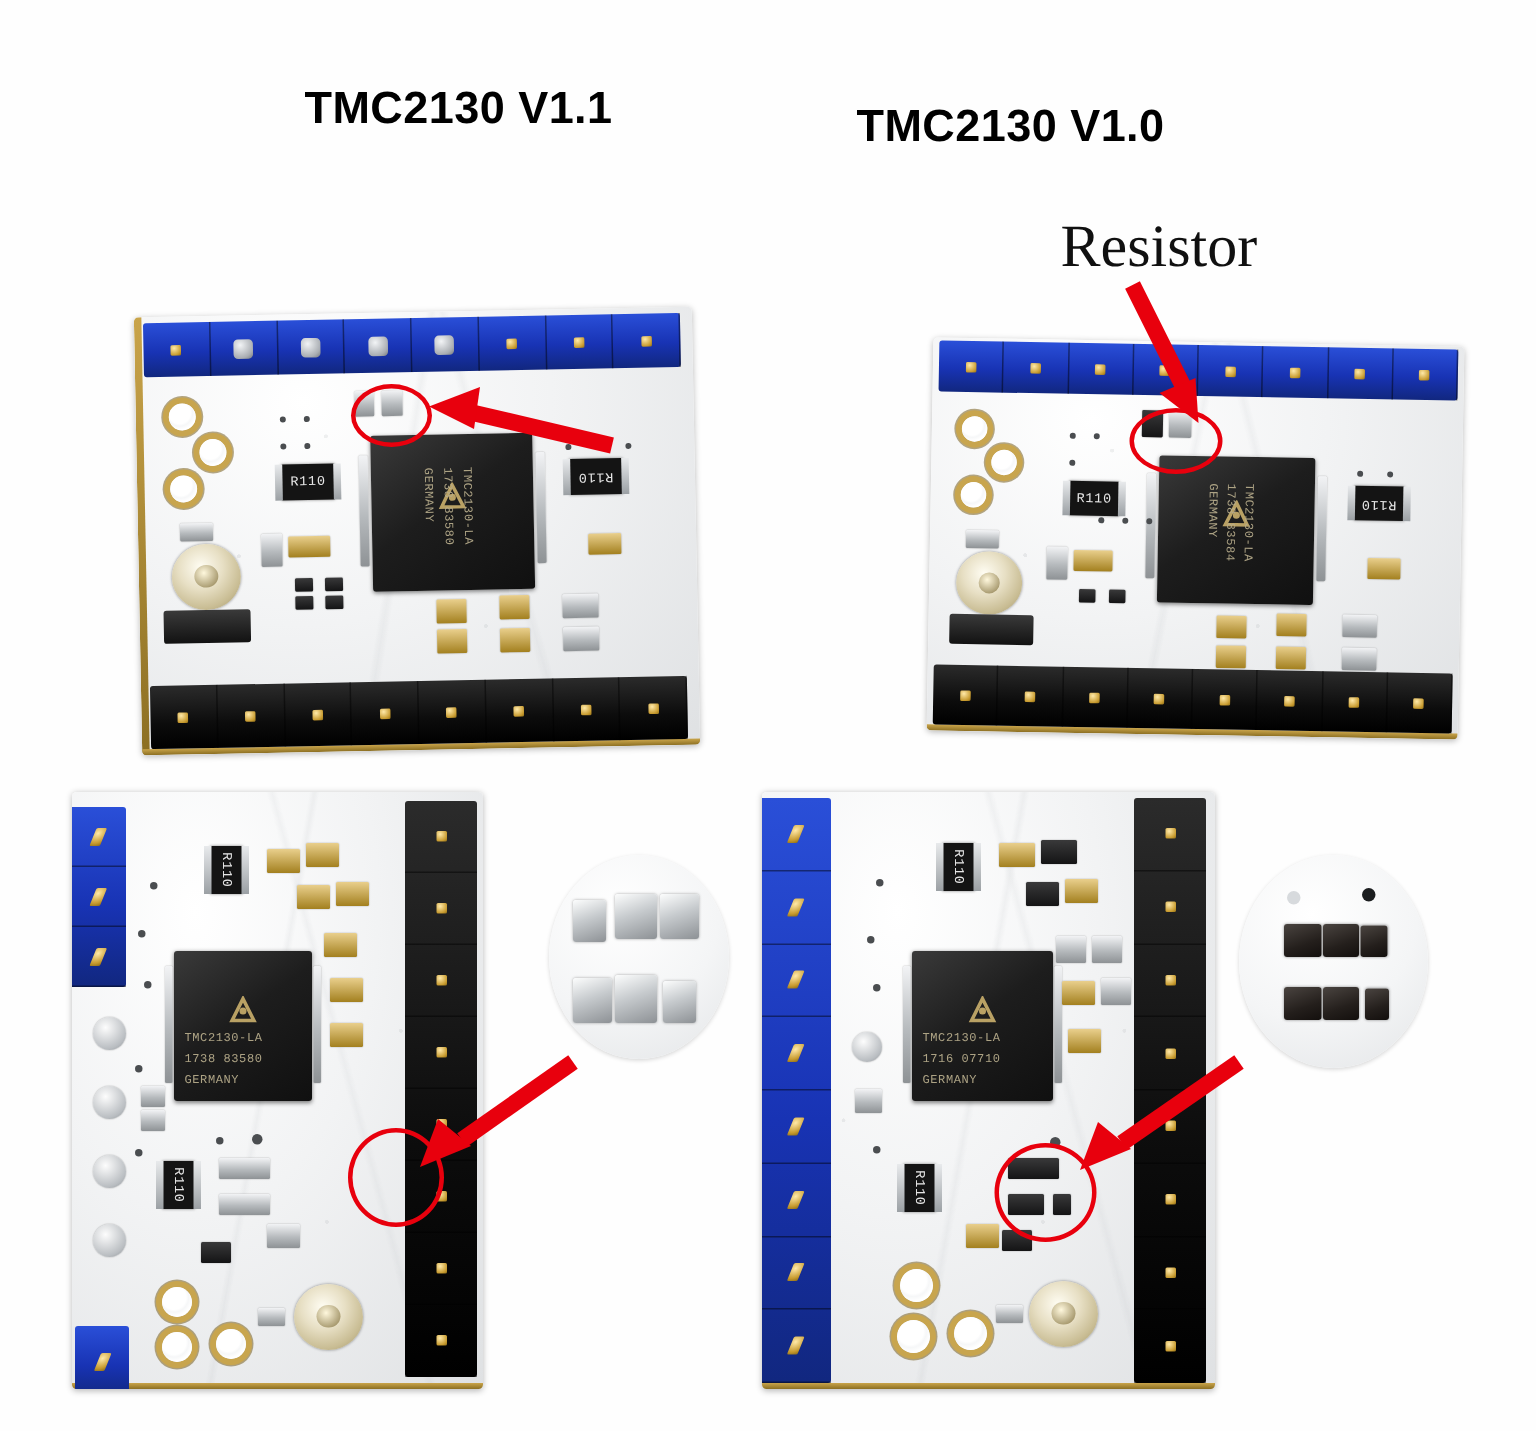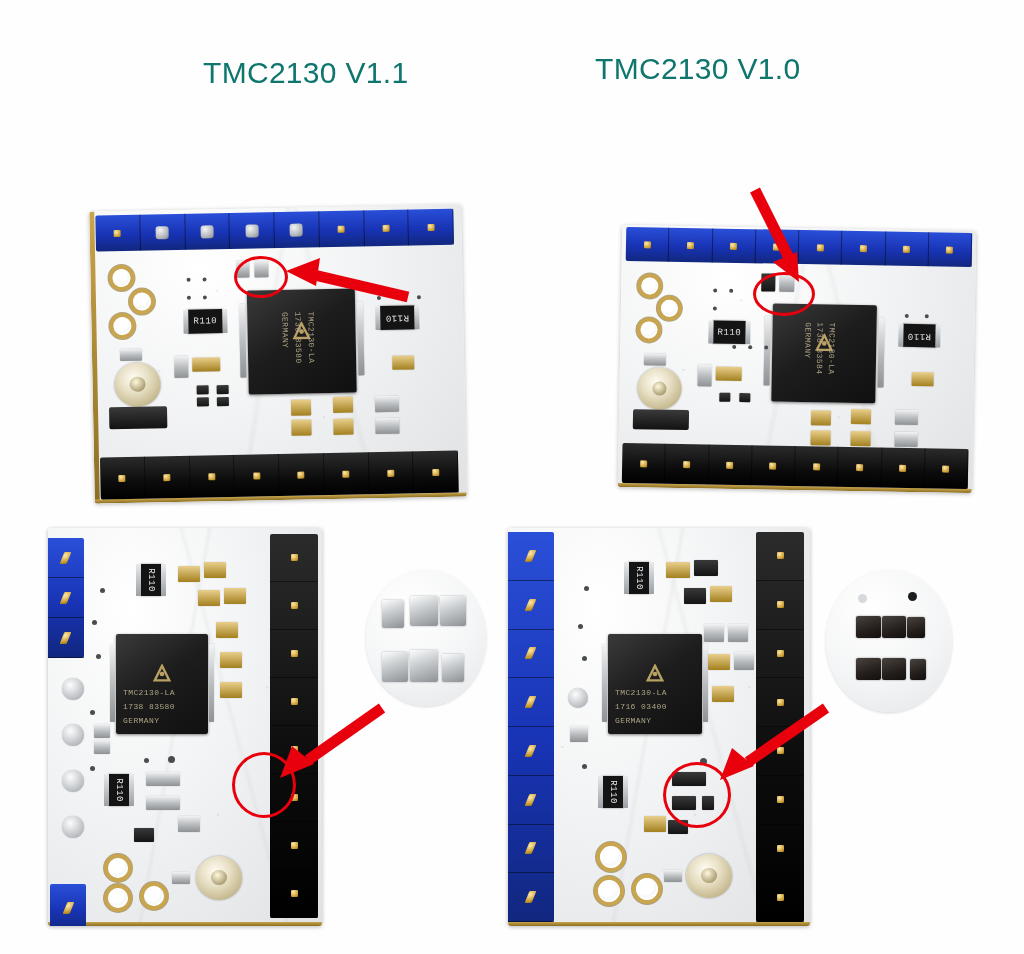--- a/index.html
+++ b/index.html
@@ -2,21 +2,21 @@
 <html><head>
 <meta charset="utf-8">
 <style>
   html,body{margin:0;padding:0;background:#ffffff;}
   body{width:1024px;height:954px;position:relative;overflow:hidden;
        font-family:"Liberation Sans",sans-serif;}
   .stage{position:absolute;inset:0;background:#fefefe;}
 
   
   .hdr{position:absolute;font-family:"Liberation Sans",sans-serif;
-       font-weight:400;font-size:30px;color:#0f766e;white-space:nowrap;letter-spacing:.3px;}
+       font-weight:700;font-size:30px;color:#000000;white-space:nowrap;letter-spacing:.3px;}
   .sublbl{position:absolute;font-family:"Liberation Serif",serif;
        font-weight:400;font-size:40px;color:#101010;white-space:nowrap;}
 
   
   .board{position:absolute;}
   .pcb{position:absolute;inset:0;border-radius:3px;overflow:hidden;
        background:
          radial-gradient(ellipse at 30% 20%, #ffffff 0%, #f2f3f4 45%, #dfe1e3 100%);
        box-shadow:0 1px 4px rgba(0,0,0,.28);}
   .pcb.tilt1{transform:rotate(-1.1deg);}
@@ -105,22 +105,23 @@
   .cpad.dark{background:linear-gradient(160deg,#4a4440 0%,#241f1c 60%,#130f0d 100%);
      box-shadow:0 0 2px rgba(0,0,0,.45);}
   .cdot{position:absolute;border-radius:50%;}
 </style>
 </head>
 <body>
 
 <div class="stage">
 
   <div class="hdr" style="left:203px;top:56px;">TMC2130 V1.1</div>
-  <div class="hdr" style="left:571px;top:52px;margin-left:24px;">TMC2130 V1.0</div>
-
+  <div class="hdr" style="left:571px;top:68px;">TMC2130 V1.0</div>
+
+  <div class="sublbl" style="left:707px;top:140px;">Resistor</div>
 
   <div class="board" style="left:92px;top:208px;width:372px;height:292px;">
     <div class="pcb tilt1">
       <div class="traces"></div>
       <div class="edge-gold" style="left:0;top:0;width:5px;height:100%;"></div>
       <div class="edge-gold" style="left:0;bottom:0;width:100%;height:4px;"></div>
 
       <div class="hdr-blue" style="left:6px;top:4px;width:358px;height:36px;">
         <div class="pinslot"></div>
         <div class="pinslot silver"></div>
@@ -403,21 +404,21 @@
         <div class="pinslot"></div>
         <div class="pinslot"></div>
       </div>
 
       <div class="chip" style="left:100px;top:106px;width:94px;height:100px;">
         <svg class="logo" viewBox="0 0 24 22">
           <path d="M12 2 L20 18 L4 18 Z" fill="none" stroke="#b9a164" stroke-width="2.6"></path>
           <circle cx="12" cy="11" r="2.6" fill="#b9a164"></circle>
         </svg>
         <div class="chiptxt" style="left:7px;top:54px;">TMC2130-LA</div>
-        <div class="chiptxt" style="left:7px;top:68px;">1716 03400</div>
+        <div class="chiptxt" style="left:7px;top:68px;">1716 07710</div>
         <div class="chiptxt" style="left:7px;top:82px;">GERMANY</div>
       </div>
       <div class="smd" style="left:94px;top:116px;width:5px;height:78px;"></div>
       <div class="smd" style="left:195px;top:116px;width:5px;height:78px;"></div>
 
       <div class="res rot" style="left:120px;top:34px;width:22px;height:32px;">
         <span style="transform:rotate(90deg);">R110</span>
       </div>
 
       <div class="res rot" style="left:94px;top:248px;width:22px;height:32px;">

